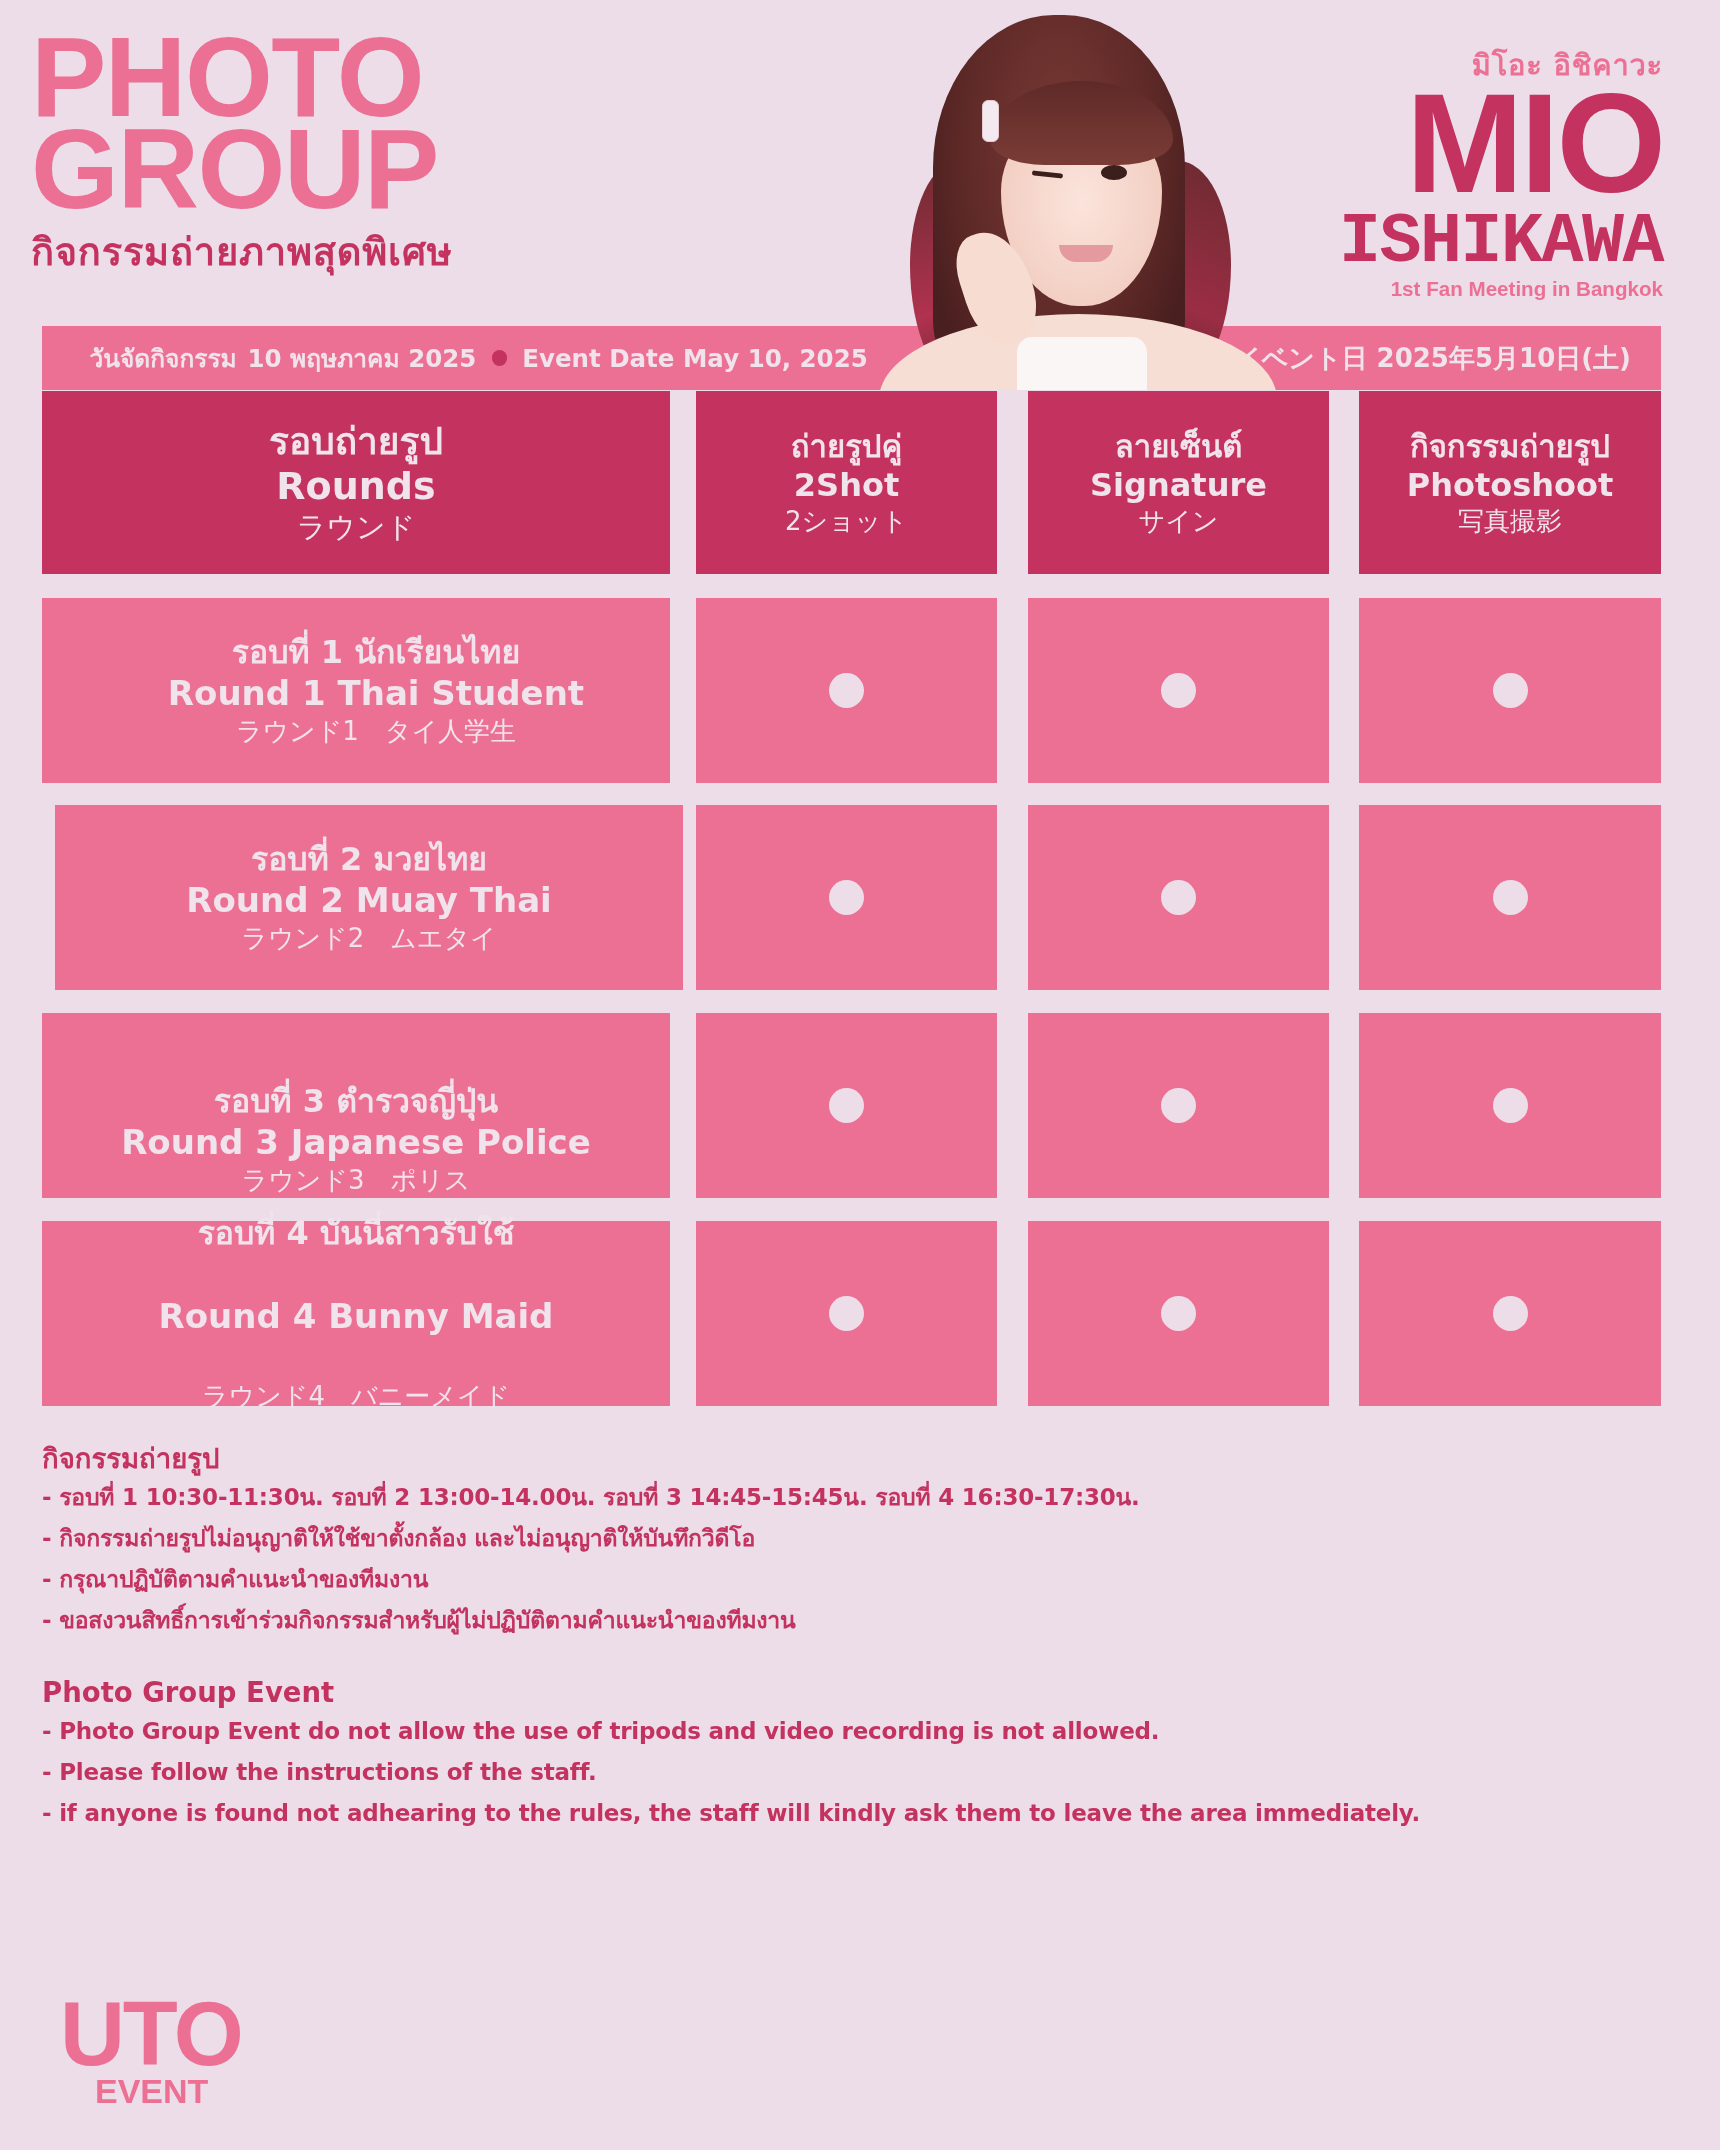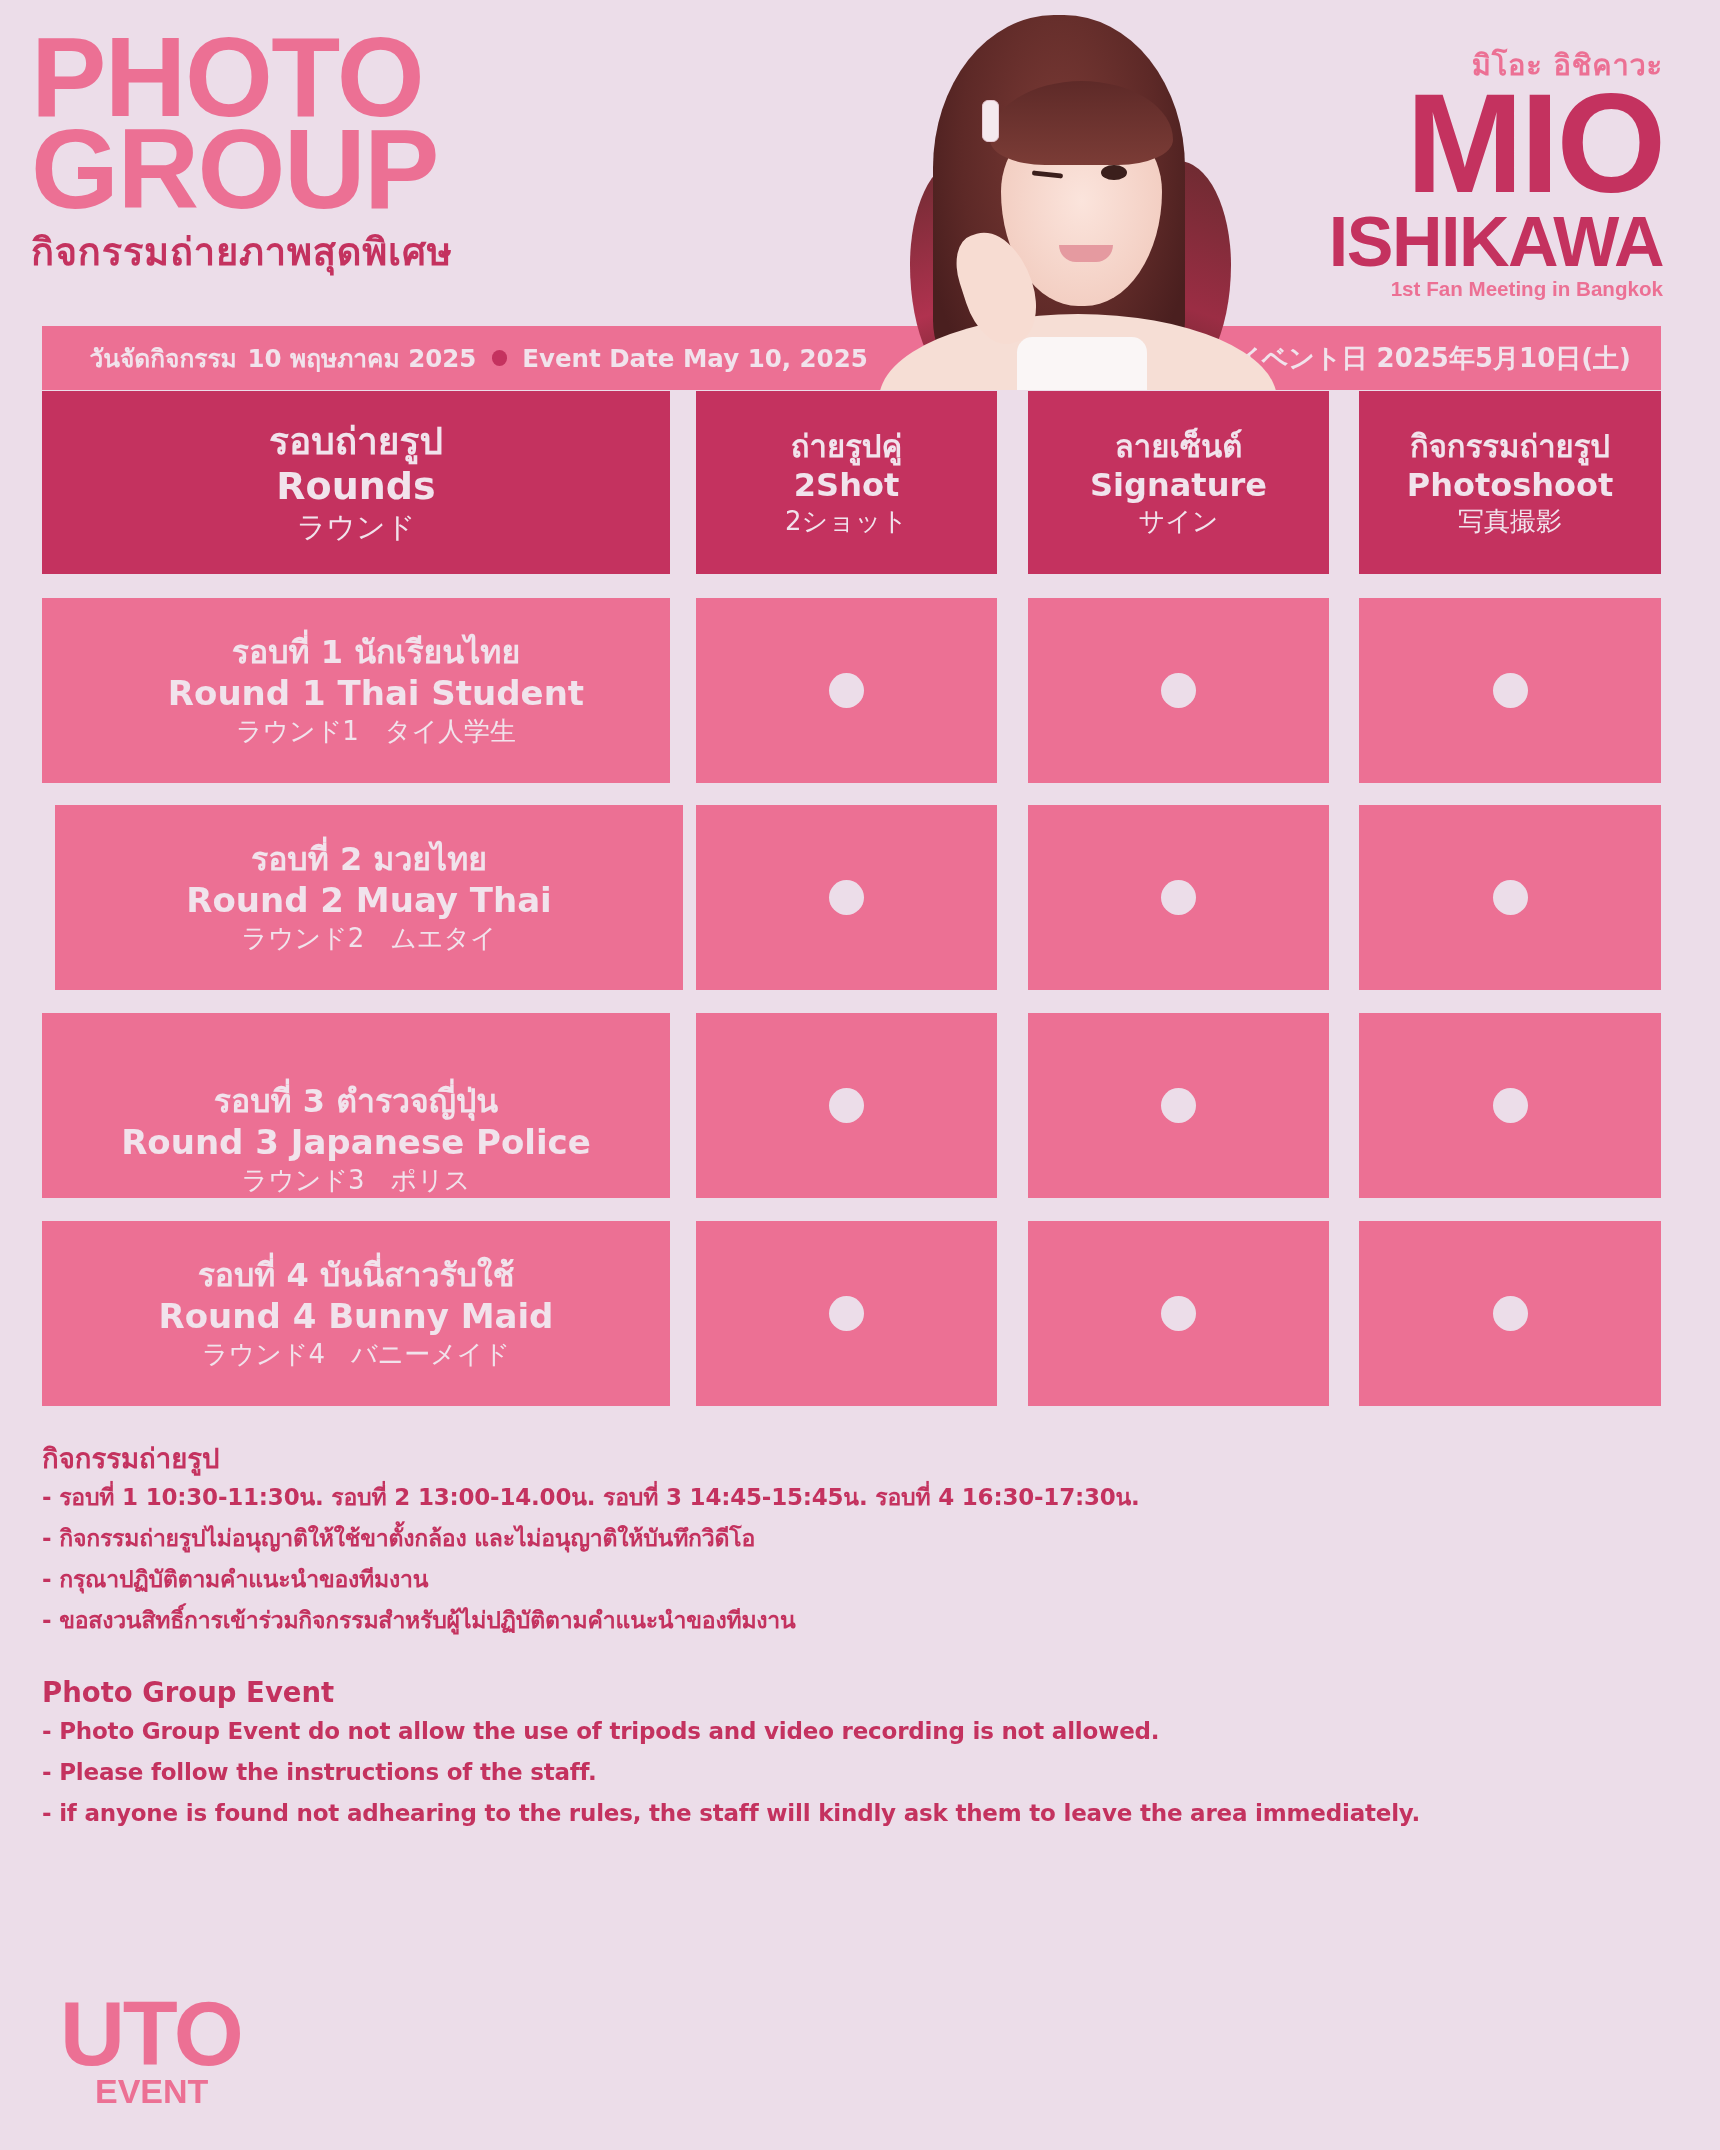--- a/index.html
+++ b/index.html
@@ -85,21 +85,21 @@
 
   
   .name-block { right: 57px; top: 46px; width: 535px; text-align: right; }
   .name-thai { font-size: 29px; font-weight: bold; color: #ec7094; line-height: 38px; letter-spacing: 0.8px; }
   .name-first {
     font-family: "Liberation Sans", sans-serif; font-weight: 900;
     font-size: 141px; line-height: 115px; color: #c4325f; letter-spacing: -3.1px;
     margin-top: 1.5px;
   }
   .name-last {
-    font-family: Liberation Sans, sans-serif; font-weight: 900;
+    font-family: Liberation Mono, monospace; font-weight: 900;
     font-size: 70px; line-height: 69px; color: #c4325f; letter-spacing: -1.5px;
     margin-top: 7.6px;
   }
   .name-sub {
     font-family: "Liberation Sans", sans-serif; font-weight: 900;
     font-size: 20.6px; line-height: 24.5px; color: #ec7094;
   }
 
   
   .datebar {
@@ -256,21 +256,21 @@
 <div class="cell bcell" style="left:696px; top:1013px; width:301px; height:185px;">
     <div class="dot"></div>
   </div>
 <div class="cell bcell" style="left:1028px; top:1013px; width:301px; height:185px;">
     <div class="dot"></div>
   </div>
 <div class="cell bcell" style="left:1359px; top:1013px; width:302px; height:185px;">
     <div class="dot"></div>
   </div>
 
-<div class="cell bcell" style="left:42px; top:1221px; width:628px; height:185px;">
+<div class="cell bcell" style="left:42px; top:1221px; width:628px; height:185px;gap:42px;">
   <div class="r-line1">รอบที่ 4 บันนี่สาวรับใช้</div>
   <div class="r-line2">Round 4 Bunny Maid</div>
   <div class="r-line3">ラウンド4　バニーメイド</div>
 </div>
 <div class="cell bcell" style="left:696px; top:1221px; width:301px; height:185px;">
     <div class="dot"></div>
   </div>
 <div class="cell bcell" style="left:1028px; top:1221px; width:301px; height:185px;">
     <div class="dot"></div>
   </div>

